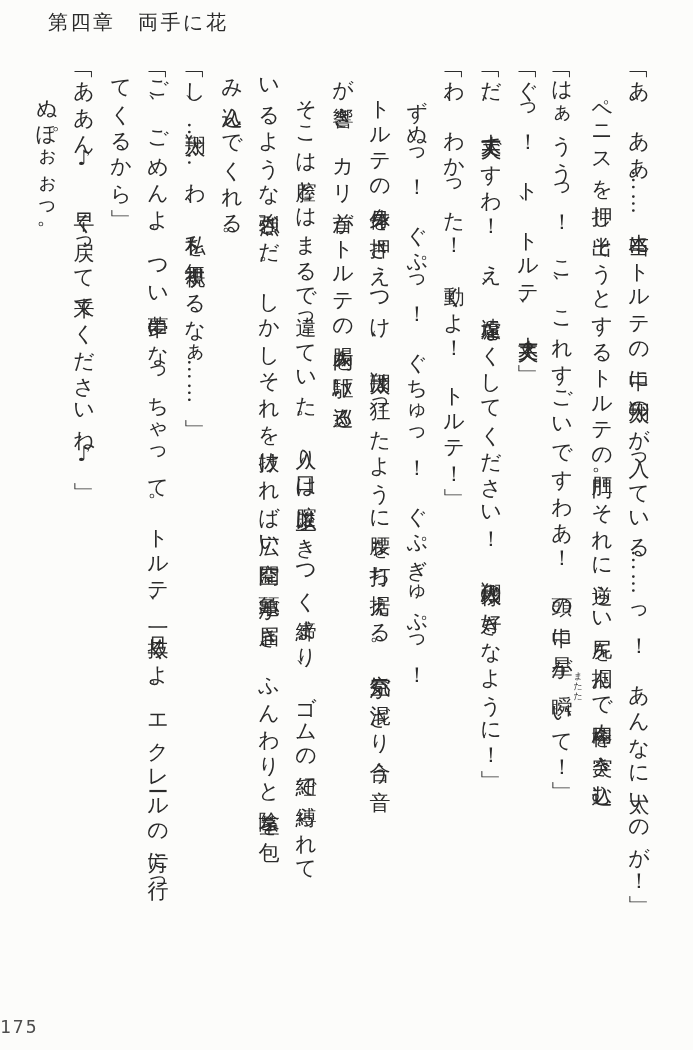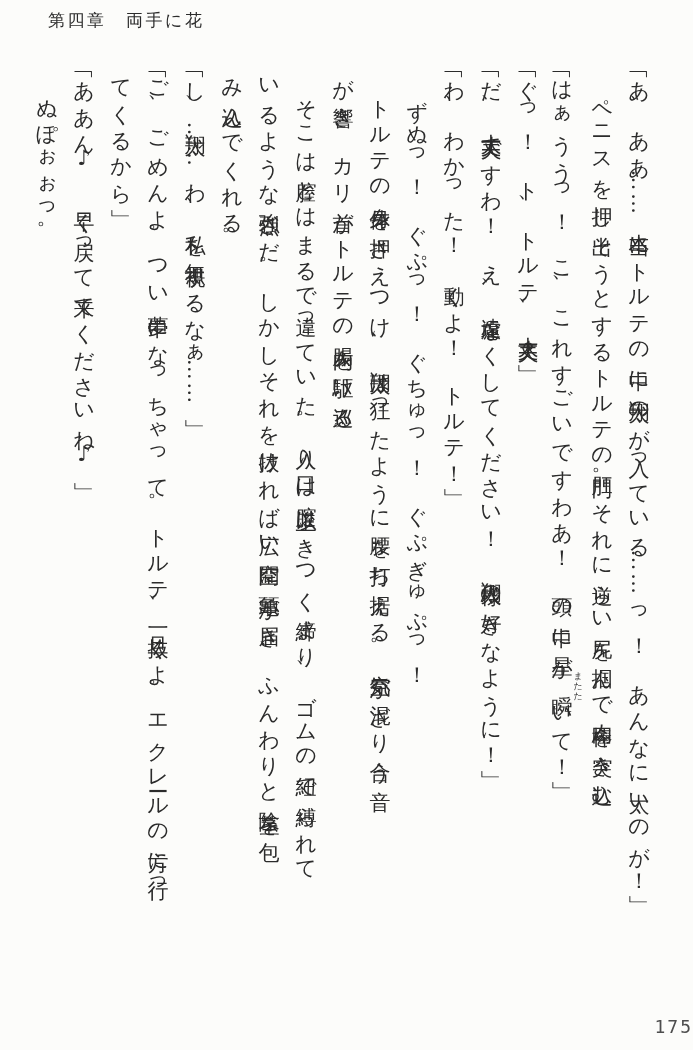--- a/index.html
+++ b/index.html
@@ -16,21 +16,21 @@
     color: #2b2b2b;
   }
   .page {
     position: absolute;
     inset: 0;
   }
   .chapter-header {
     position: absolute;
     top: 9px;
     left: 48px;
-    font-size: 17px;
+    font-size: 20px;
     letter-spacing: 2.5px;
     color: #2b2b2b;
     white-space: pre;
   }
   .text-area {
     position: absolute;
     top: 64px;
     right: 36px;
     height: 958px;
     writing-mode: vertical-rl;
@@ -53,21 +53,21 @@
   }
   rt {
     font-size: 9px;
     letter-spacing: 0;
   }
   .page-number {
     position: absolute;
     left: 0;
     right: 0;
     bottom: 13px;
-    text-align: right;
+    text-align: left;
     font-family: "DejaVu Sans Mono", "Liberation Mono", monospace;
     font-size: 18px;
     letter-spacing: 2px;
     color: #4d4d4d;
   }
 </style>
 </head>
 <body>
 
 <div class="page">

